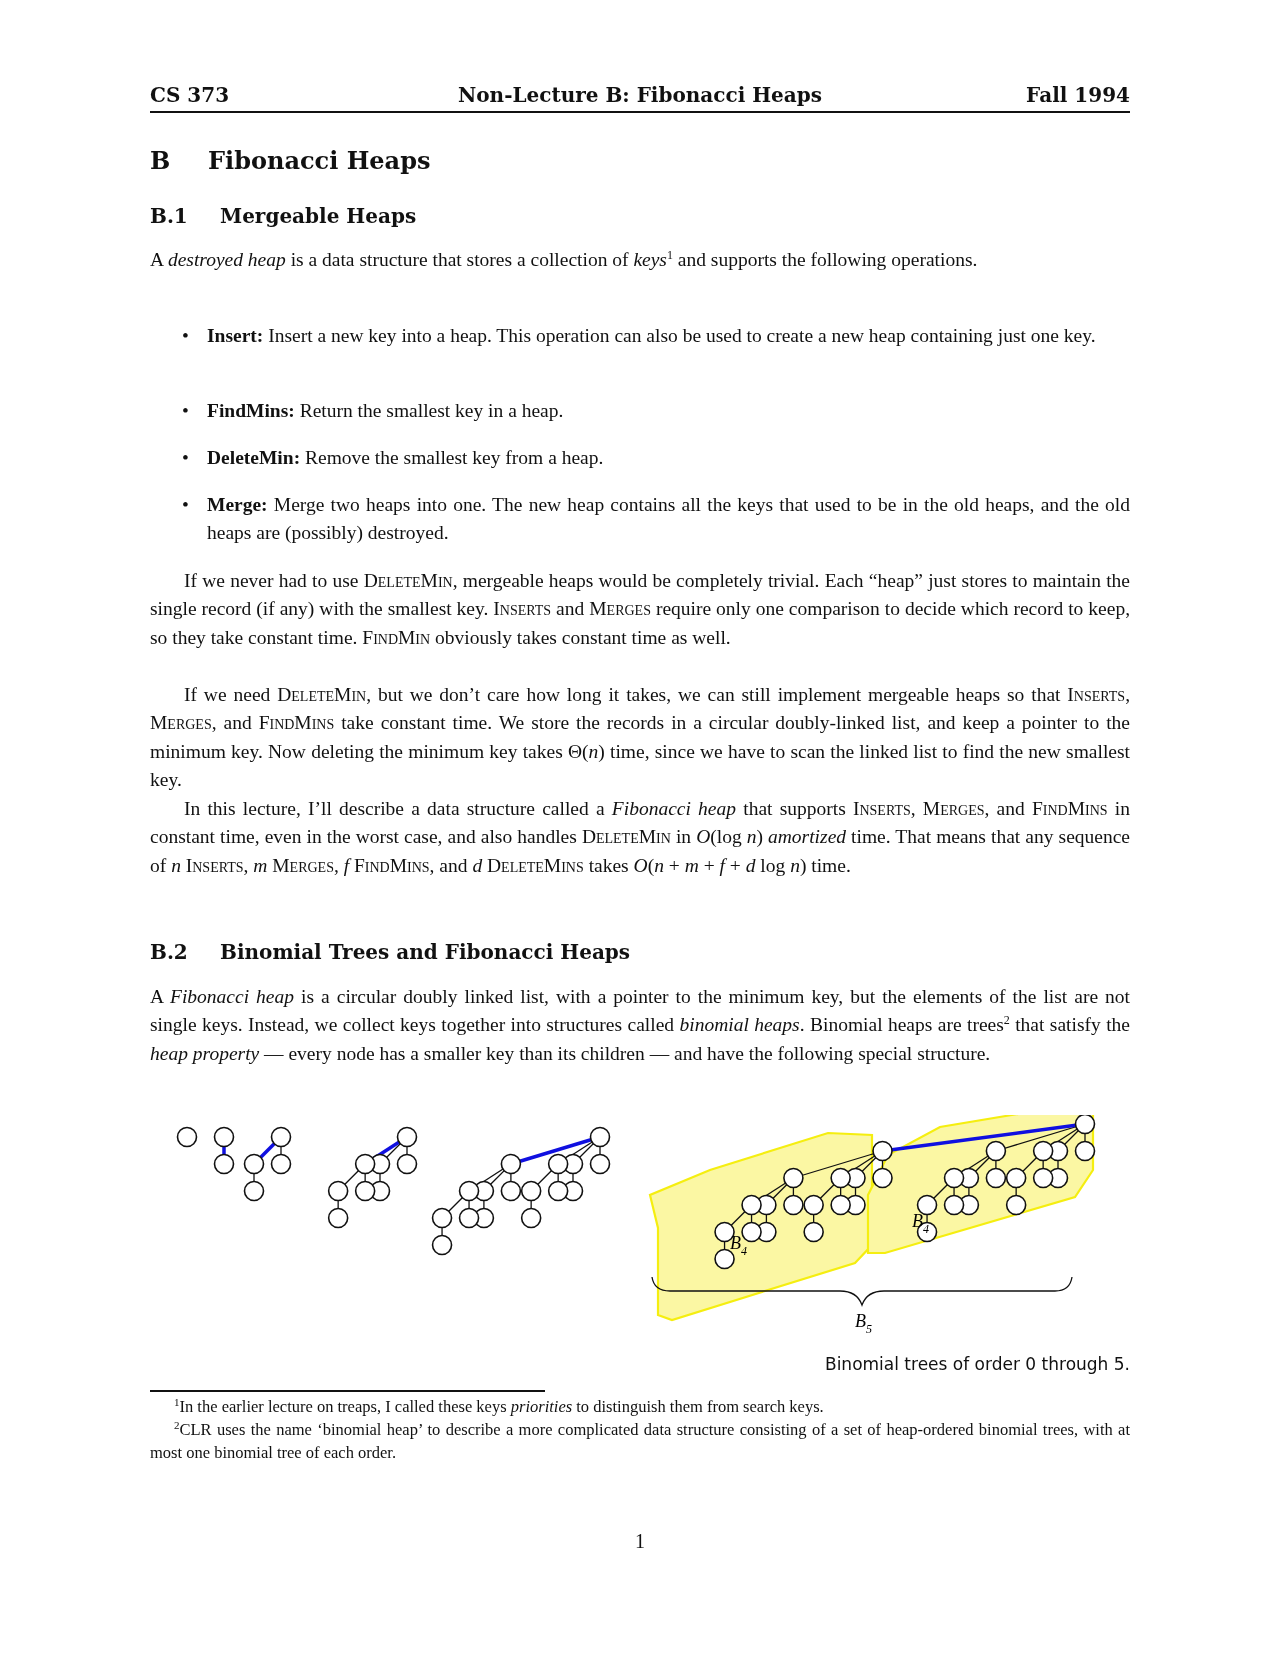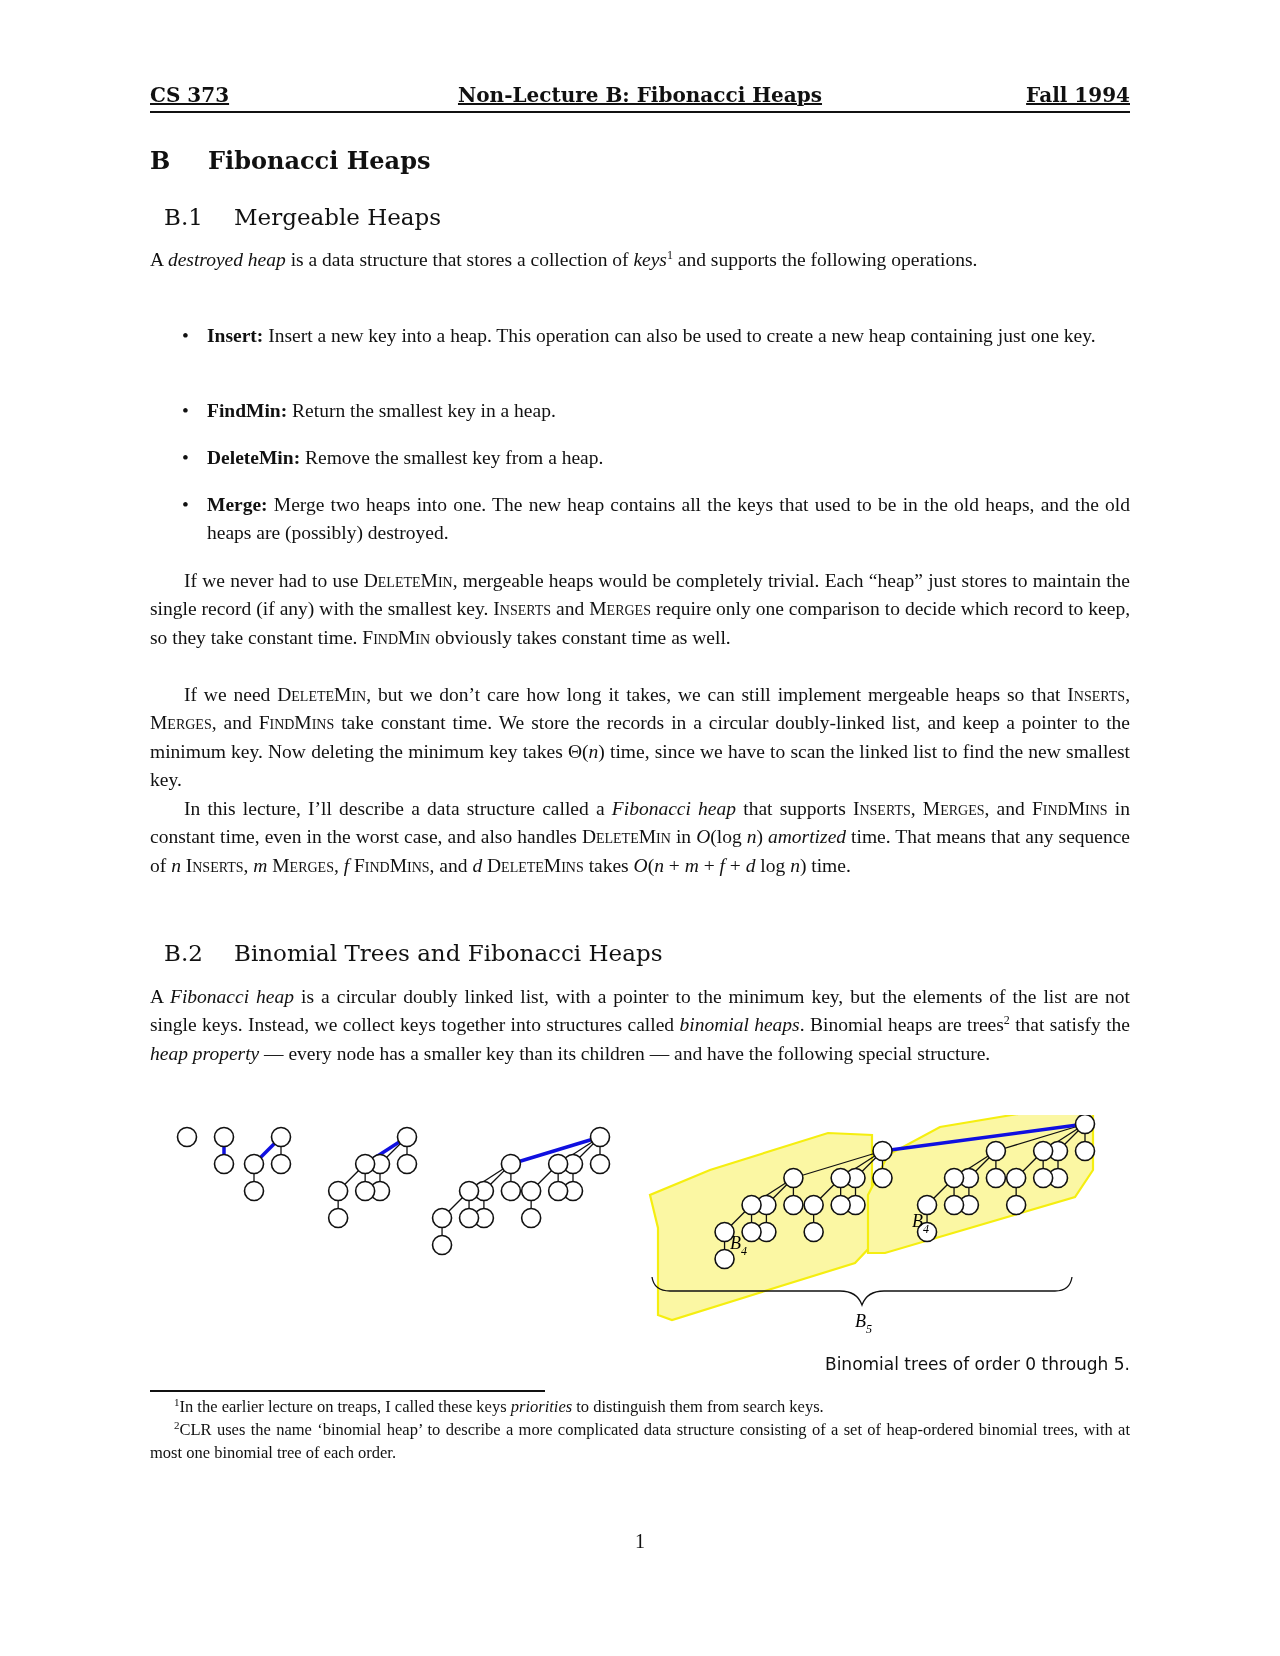--- a/index.html
+++ b/index.html
@@ -1,26 +1,26 @@
 <!DOCTYPE html>
 <html><head>
 <meta charset="utf-8">
 <style>
   html,body{margin:0;padding:0;background:#fff;}
   body{width:1280px;height:1656px;position:relative;overflow:hidden;
        font-family:"DejaVu Serif","Liberation Serif",serif;color:#111;}
   .abs{position:absolute;}
   .hdr{top:83px;left:150px;width:980px;height:28px;font-weight:bold;font-size:20px;
        font-family:"DejaVu Serif",serif;}
-  .hdr span{position:absolute;top:0;white-space:nowrap;text-decoration:underline;}
+  .hdr span{position:absolute;top:0;white-space:nowrap;}
   .hdr .l{left:0}.hdr .c{left:0;right:0;text-align:center}.hdr .r{right:0}
   .rule{left:150px;width:980px;top:111px;height:2px;background:#111;}
   .h1{left:150px;top:146px;font-size:24px;font-weight:bold;white-space:nowrap;}
   .h1 .num{display:inline-block;width:58px;}
-  .h2{left:164px;font-size:23px;font-weight:normal;white-space:nowrap;}
+  .h2{left:150px;font-size:20px;font-weight:bold;white-space:nowrap;}
   .h2 .num{display:inline-block;width:70px;}
   .para{left:150px;width:980px;font-size:19.5px;line-height:28.4px;text-align:justify;
         font-family:"Liberation Serif",serif;}
   .para.ind{text-indent:34px;}
   .sc{font-variant:small-caps;}
   .bul{left:182px;width:948px;font-size:19.5px;line-height:28.4px;text-align:justify;
        font-family:"Liberation Serif",serif;padding-left:25px;box-sizing:border-box;}
   .bul .dot{position:absolute;left:0;top:0;}
   .fig{left:150px;top:1115px;width:980px;height:235px;}
   .caption{left:150px;width:980px;top:1354px;text-align:right;font-size:17px;
@@ -52,21 +52,21 @@
 </div>
 
 <div class="abs para" style="top:246px">
   <span>A </span><i>destroyed heap</i><span> is a data structure that stores a collection of </span><i>keys</i><sup>1</sup><span> and supports the following operations.</span>
 </div>
 
 <div class="abs bul" style="top:322px">
   <span class="dot">•</span><b>Insert:</b><span> Insert a new key into a heap. This operation can also be used to create a new heap containing just one key.</span>
 </div>
 <div class="abs bul" style="top:397px">
-  <span class="dot">•</span><b>FindMin:</b><span> Return the smallest key in a heap.</span>
+  <span class="dot">•</span><b>FindMins:</b><span> Return the smallest key in a heap.</span>
 </div>
 <div class="abs bul" style="top:444px">
   <span class="dot">•</span><b>DeleteMin:</b><span> Remove the smallest key from a heap.</span>
 </div>
 <div class="abs bul" style="top:491px">
   <span class="dot">•</span><b>Merge:</b><span> Merge two heaps into one. The new heap contains all the keys that used to be in the old heaps, and the old heaps are (possibly) destroyed.</span>
 </div>
 
 <div class="abs para ind" style="top:567px">
   <span>If we never had to use </span><span class="sc">DeleteMin</span><span>, mergeable heaps would be completely trivial. Each “heap” just stores to maintain the single record (if any) with the smallest key.  </span><span class="sc">Inserts</span><span> and </span><span class="sc">Merges</span><span> require only one comparison to decide which record to keep, so they take constant time. </span><span class="sc">FindMin</span><span> obviously takes constant time as well.</span>

